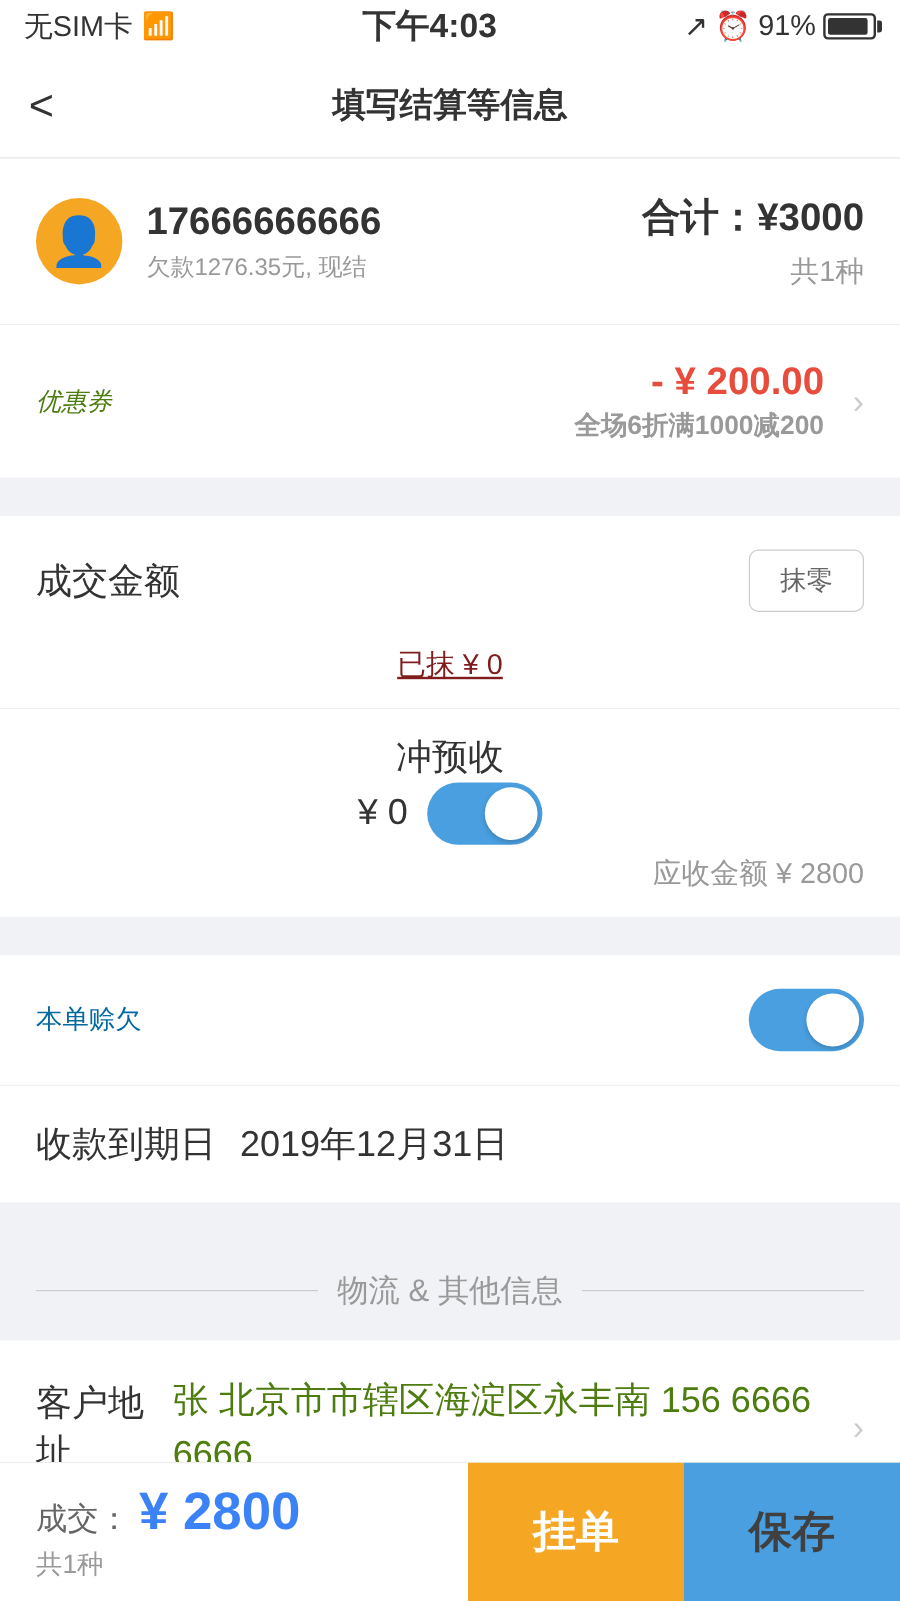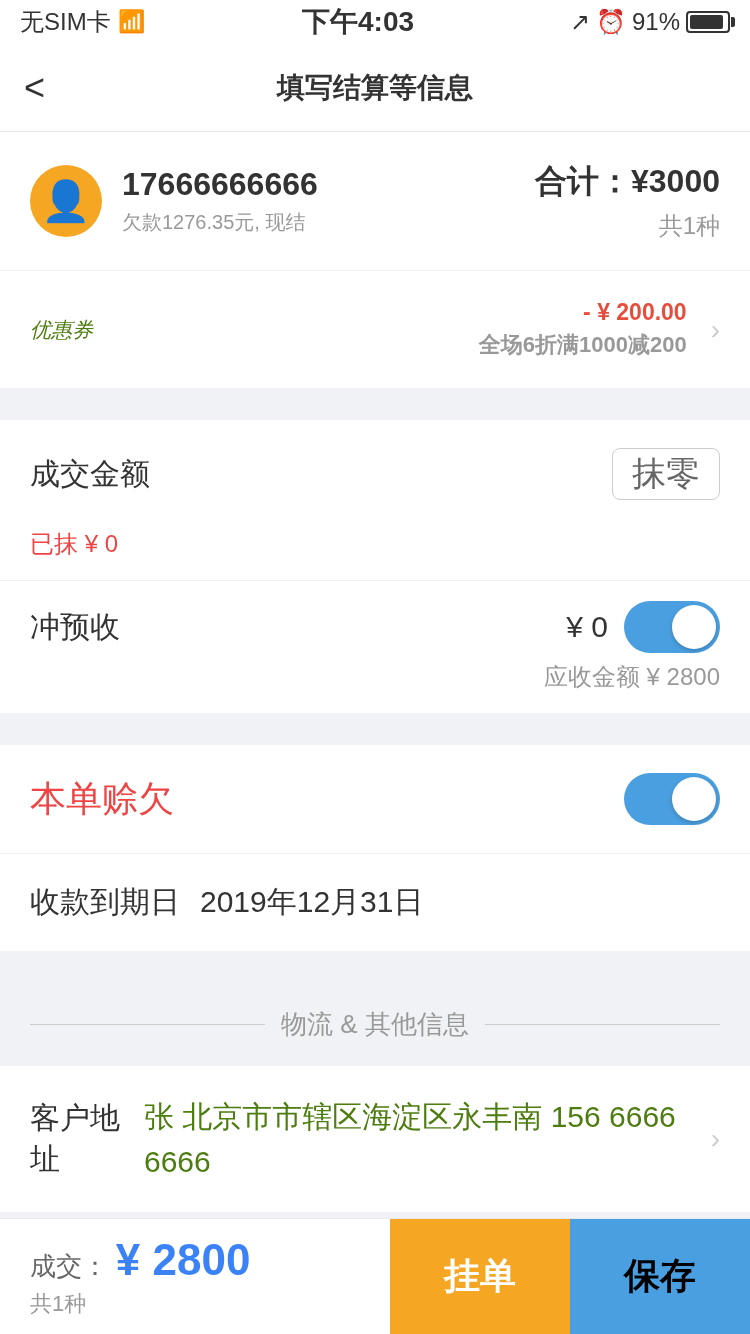--- a/index.html
+++ b/index.html
@@ -100,21 +100,21 @@
       font-style: italic;
     }
     .row-right {
       flex: 1;
       display: flex;
       align-items: center;
       justify-content: flex-end;
       gap: 16px;
     }
     .coupon-amount {
-      font-size: 23px;
+      font-size: 32px;
       color: #e74c3c;
       font-weight: 600;
     }
     .coupon-desc {
       font-size: 22px;
       color: #999;
       margin-top: 4px;
       text-align: right;
       font-weight: bold;
     }
@@ -142,42 +142,44 @@
       align-items: center;
       justify-content: flex-end;
       gap: 16px;
     }
     .deal-amount-num {
       font-size: 52px;
       font-weight: 600;
       color: #4a9fe0;
     }
     .round-zero-btn {
-      width: 108px; height: 52px;
+      width: 96px; height: 52px;
       border: 1px solid #ccc;
       border-radius: 8px;
       display: flex; align-items: center; justify-content: center;
-      font-size: 34px;
+      font-size: 22px;
       color: #666;
       background: #fff;
       cursor: pointer;
     }
     .deal-sub {
       font-size: 24px;
-      color: #ef4444;
-      text-align: left;
+      color: #7f1d1d;
+      text-align: center;
       padding: 0 30px 20px;
+      text-decoration: underline;
     }
 
     
     .prerecv-row {
       display: flex;
       align-items: center;
       padding: 20px 30px 8px;
       border-top: 1px solid #f0f0f0;
+      flex-direction: column;
     }
     .prerecv-label { font-size: 30px; color: #333; flex-shrink: 0; }
     .prerecv-right {
       flex: 1;
       display: flex;
       align-items: center;
       justify-content: flex-end;
       gap: 16px;
     }
     .prerecv-amount { font-size: 30px; color: #333; text-align: right; }
@@ -208,21 +210,21 @@
       transition: right 0.2s;
     }
 
     
     .debt-row {
       display: flex;
       align-items: center;
       padding: 28px 30px;
       min-height: 88px;
     }
-    .debt-label { font-size: 36px; color: #ef4444; flex: 1; }
+    .debt-label { font-size: 22px; color: #0369a1; flex: 1; }
     
     
     .duedate-row {
       display: flex;
       align-items: center;
       padding: 28px 30px;
       border-top: 1px solid #f0f0f0;
       min-height: 88px;
     }
     .duedate-label { font-size: 30px; color: #333; flex-shrink: 0; margin-right: 20px; }
@@ -286,21 +288,21 @@
       color: #fff;
       cursor: pointer;
     }
     .btn-save {
       width: 180px;
       height: 116px;
       background: #4a9fe0;
       display: flex; align-items: center; justify-content: center;
       font-size: 36px;
       font-weight: 600;
-      color: #000000;
+      color: #404040;
       cursor: pointer;
     }
 
     
     .wifi-icon { font-size: 22px; }
   </style>
 </head>
 <body>
 
 <div class="status-bar">

